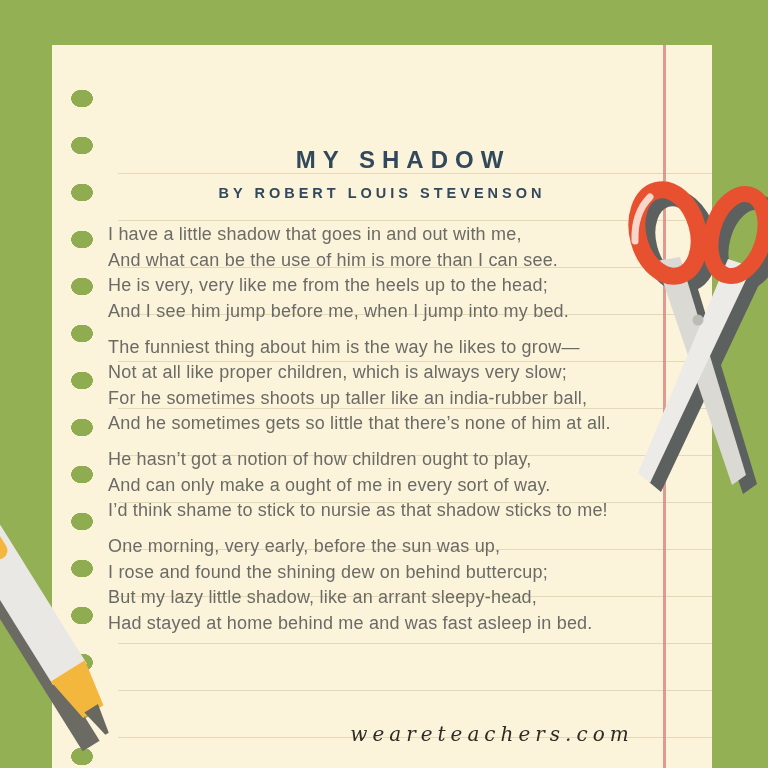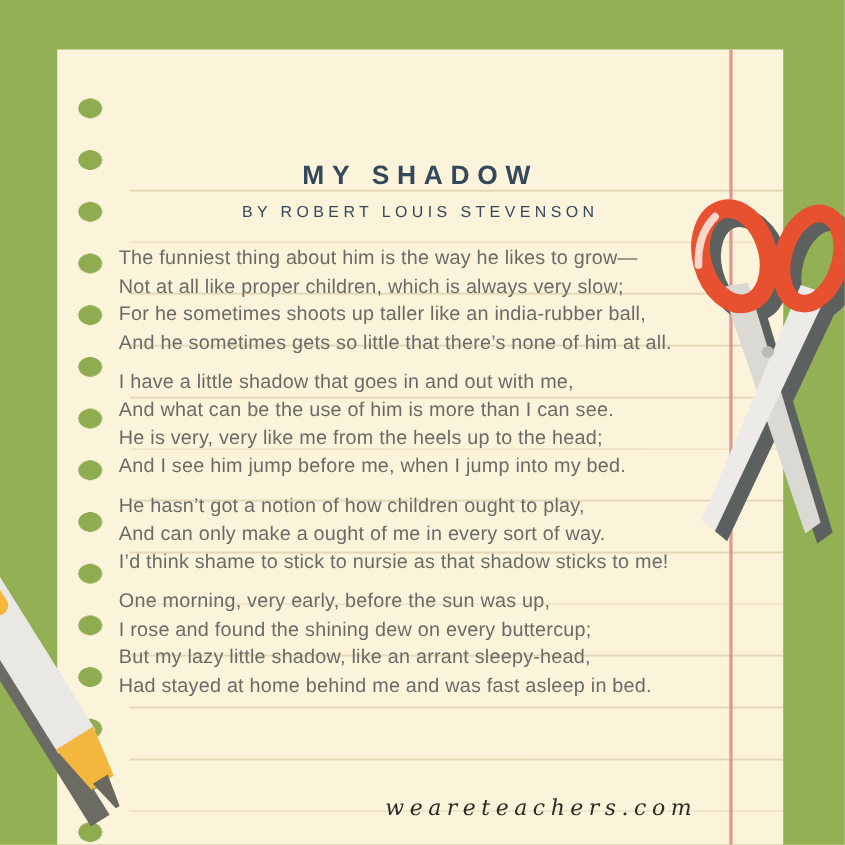--- a/index.html
+++ b/index.html
@@ -26,25 +26,25 @@
     background:#d98b84;opacity:.85;
   }
   .hole-column{
     position:absolute;left:17px;top:30px;width:26px;height:693px;
     background-image:radial-gradient(11px 9px at 50% 23.5px,#8fac50 97%,transparent 100%);
     background-size:26px 47px;background-repeat:repeat-y;
   }
   
   .poem-title{
     position:absolute;left:0;top:101px;width:660px;text-align:center;
-    font-size:24px;font-weight:bold;letter-spacing:7px;color:#32495c;
+    font-size:24px;font-weight:bold;letter-spacing:7px;color:#32495c;padding-left:21px;
   }
   .poem-byline{
     position:absolute;left:0;top:140px;width:660px;text-align:center;
-    font-size:14.5px;font-weight:normal;letter-spacing:4px;color:#32495c;
+    font-size:14.5px;font-weight:bold;letter-spacing:4px;color:#32495c;
   }
   .poem-body{
     position:absolute;left:56px;top:177px;width:560px;
     font-size:18px;line-height:25.5px;letter-spacing:.2px;color:#6b6b66;
   }
   .stanza{margin:0 0 10.5px 0;}
   .site-footer{
     position:absolute;left:0;top:677px;width:660px;text-align:center;
     padding-left:220px;box-sizing:border-box;
     font-family:"DejaVu Serif", serif;font-style:italic;
@@ -63,39 +63,39 @@
   <div class="paper">
     <div class="ruled-lines"></div>
     <div class="margin-line"></div>
     <div class="hole-column"></div>
 
     <div class="poem-title">MY SHADOW</div>
     <div class="poem-byline">BY ROBERT LOUIS STEVENSON</div>
 
     <div class="poem-body">
       <div class="stanza">
+        <div class="line">I have a little shadow that goes in and out with me,</div>
+        <div class="line">And what can be the use of him is more than I can see.</div>
+        <div class="line">He is very, very like me from the heels up to the head;</div>
+        <div class="line">And I see him jump before me, when I jump into my bed.</div>
+      </div>
+      <div class="stanza">
         <div class="line">The funniest thing about him is the way he likes to grow—</div>
         <div class="line">Not at all like proper children, which is always very slow;</div>
         <div class="line">For he sometimes shoots up taller like an india-rubber ball,</div>
         <div class="line">And he sometimes gets so little that there’s none of him at all.</div>
-      </div>
-      <div class="stanza">
-        <div class="line">I have a little shadow that goes in and out with me,</div>
-        <div class="line">And what can be the use of him is more than I can see.</div>
-        <div class="line">He is very, very like me from the heels up to the head;</div>
-        <div class="line">And I see him jump before me, when I jump into my bed.</div>
       </div>
       <div class="stanza">
         <div class="line">He hasn’t got a notion of how children ought to play,</div>
         <div class="line">And can only make a ought of me in every sort of way.</div>
         <div class="line">I’d think shame to stick to nursie as that shadow sticks to me!</div>
       </div>
       <div class="stanza">
         <div class="line">One morning, very early, before the sun was up,</div>
-        <div class="line">I rose and found the shining dew on every buttercup;</div>
+        <div class="line">I rose and found the shining dew on behind buttercup;</div>
         <div class="line">But my lazy little shadow, like an arrant sleepy-head,</div>
         <div class="line">Had stayed at home behind me and was fast asleep in bed.</div>
       </div>
     </div>
 
     <div class="site-footer">weareteachers.com</div>
   </div>
 
   <div class="scissors-wrap">
     <svg width="170" height="345" viewBox="0 0 170 345" xmlns="http://www.w3.org/2000/svg">

